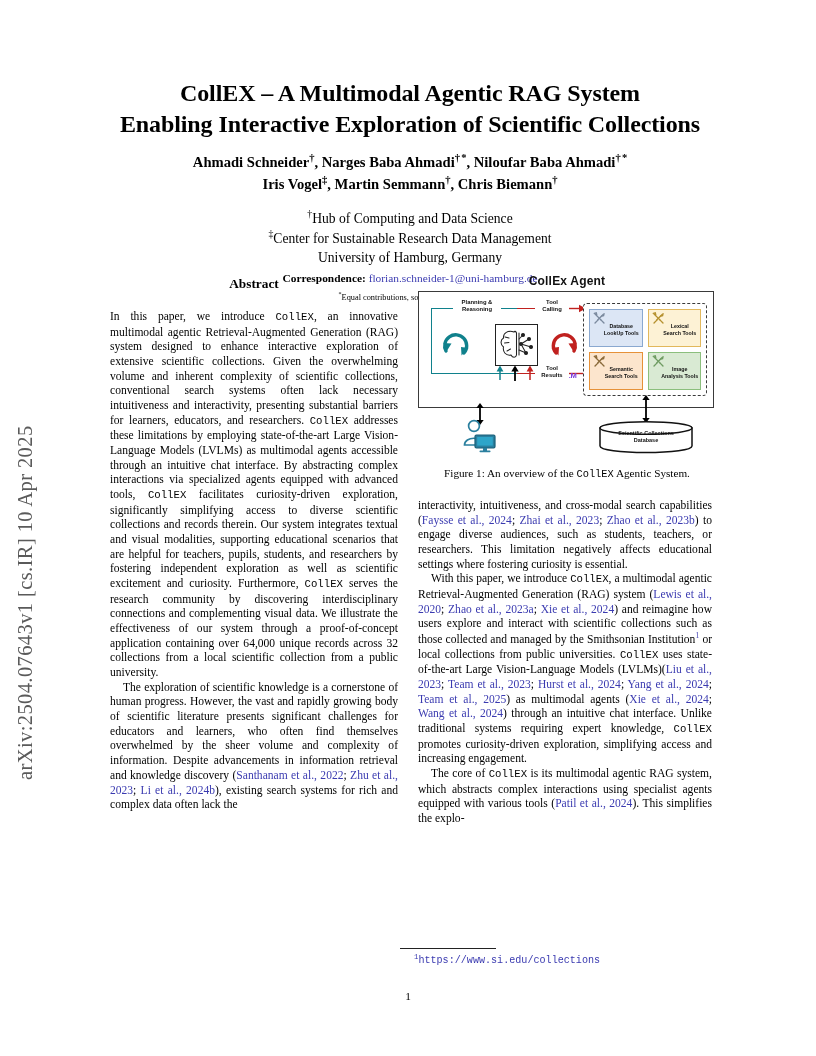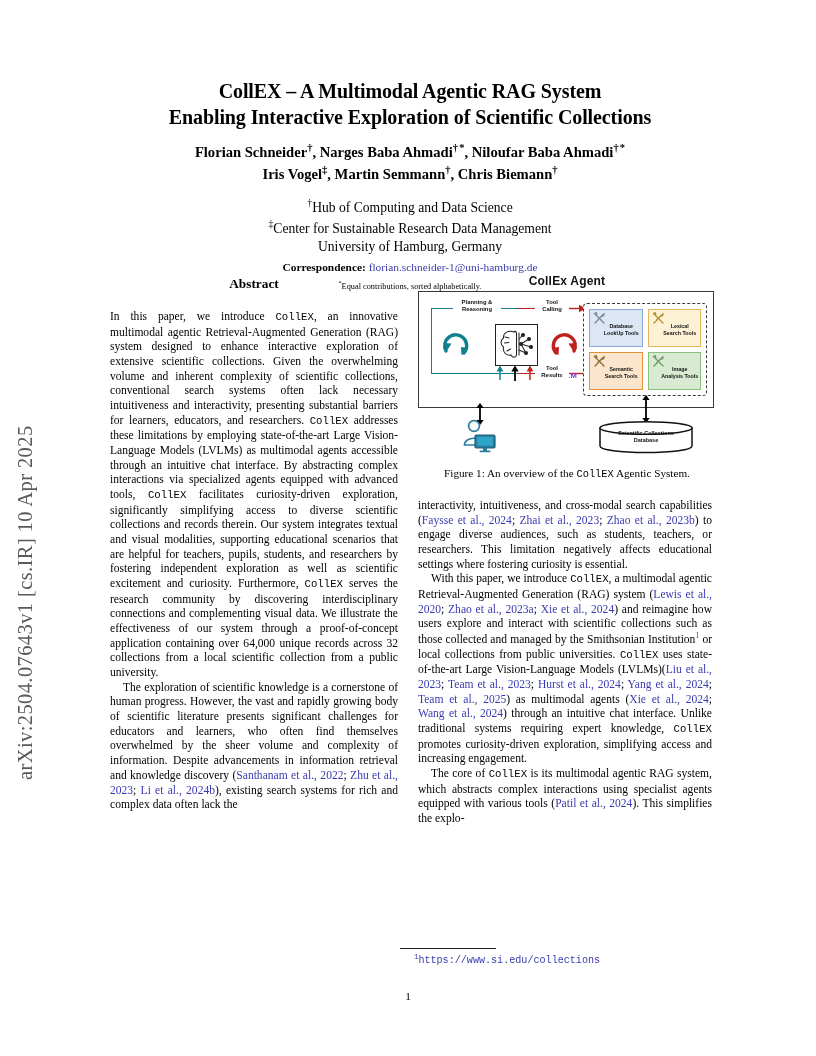--- a/index.html
+++ b/index.html
@@ -39,21 +39,21 @@
   }
 
   
   #title-block {
     position: absolute;
     left: 108px; top: 78px;
     width: 604px;
     text-align: center;
   }
   .paper-title {
-    font-size: 20px;
+    font-size: 24px;
     font-weight: bold;
     line-height: 1.30;
     letter-spacing: -0.1px;
   }
   .authors {
     margin-top: 11px;
     font-size: 14.6px;
     font-weight: bold;
     line-height: 1.42;
   }
@@ -290,21 +290,21 @@
 <div id="page">
 
   <div id="title-block">
     <div class="paper-title">
       <div>CollEX – A Multimodal Agentic RAG System</div>
       <div>Enabling Interactive Exploration of Scientific Collections</div>
     </div>
 
     <div class="authors">
       <div>
-        <span>Florian Schneider</span><sup class="mk">†</sup><span>, Narges Baba Ahmadi</span><sup class="mk">†</sup> <sup class="mk">*</sup><span>, Niloufar Baba Ahmadi</span><sup class="mk">†</sup> <sup class="mk">*</sup>
+        <span>Ahmadi Schneider</span><sup class="mk">†</sup><span>, Narges Baba Ahmadi</span><sup class="mk">†</sup> <sup class="mk">*</sup><span>, Niloufar Baba Ahmadi</span><sup class="mk">†</sup> <sup class="mk">*</sup>
       </div>
       <div>
         <span>Iris Vogel</span><sup class="mk">‡</sup><span>, Martin Semmann</span><sup class="mk">†</sup><span>, Chris Biemann</span><sup class="mk">†</sup>
       </div>
     </div>
 
     <div class="affil">
       <div><sup class="mk">†</sup><span>Hub of Computing and Data Science</span></div>
       <div><sup class="mk">‡</sup><span>Center for Sustainable Research Data Management</span></div>
       <div>University of Hamburg, Germany</div>

